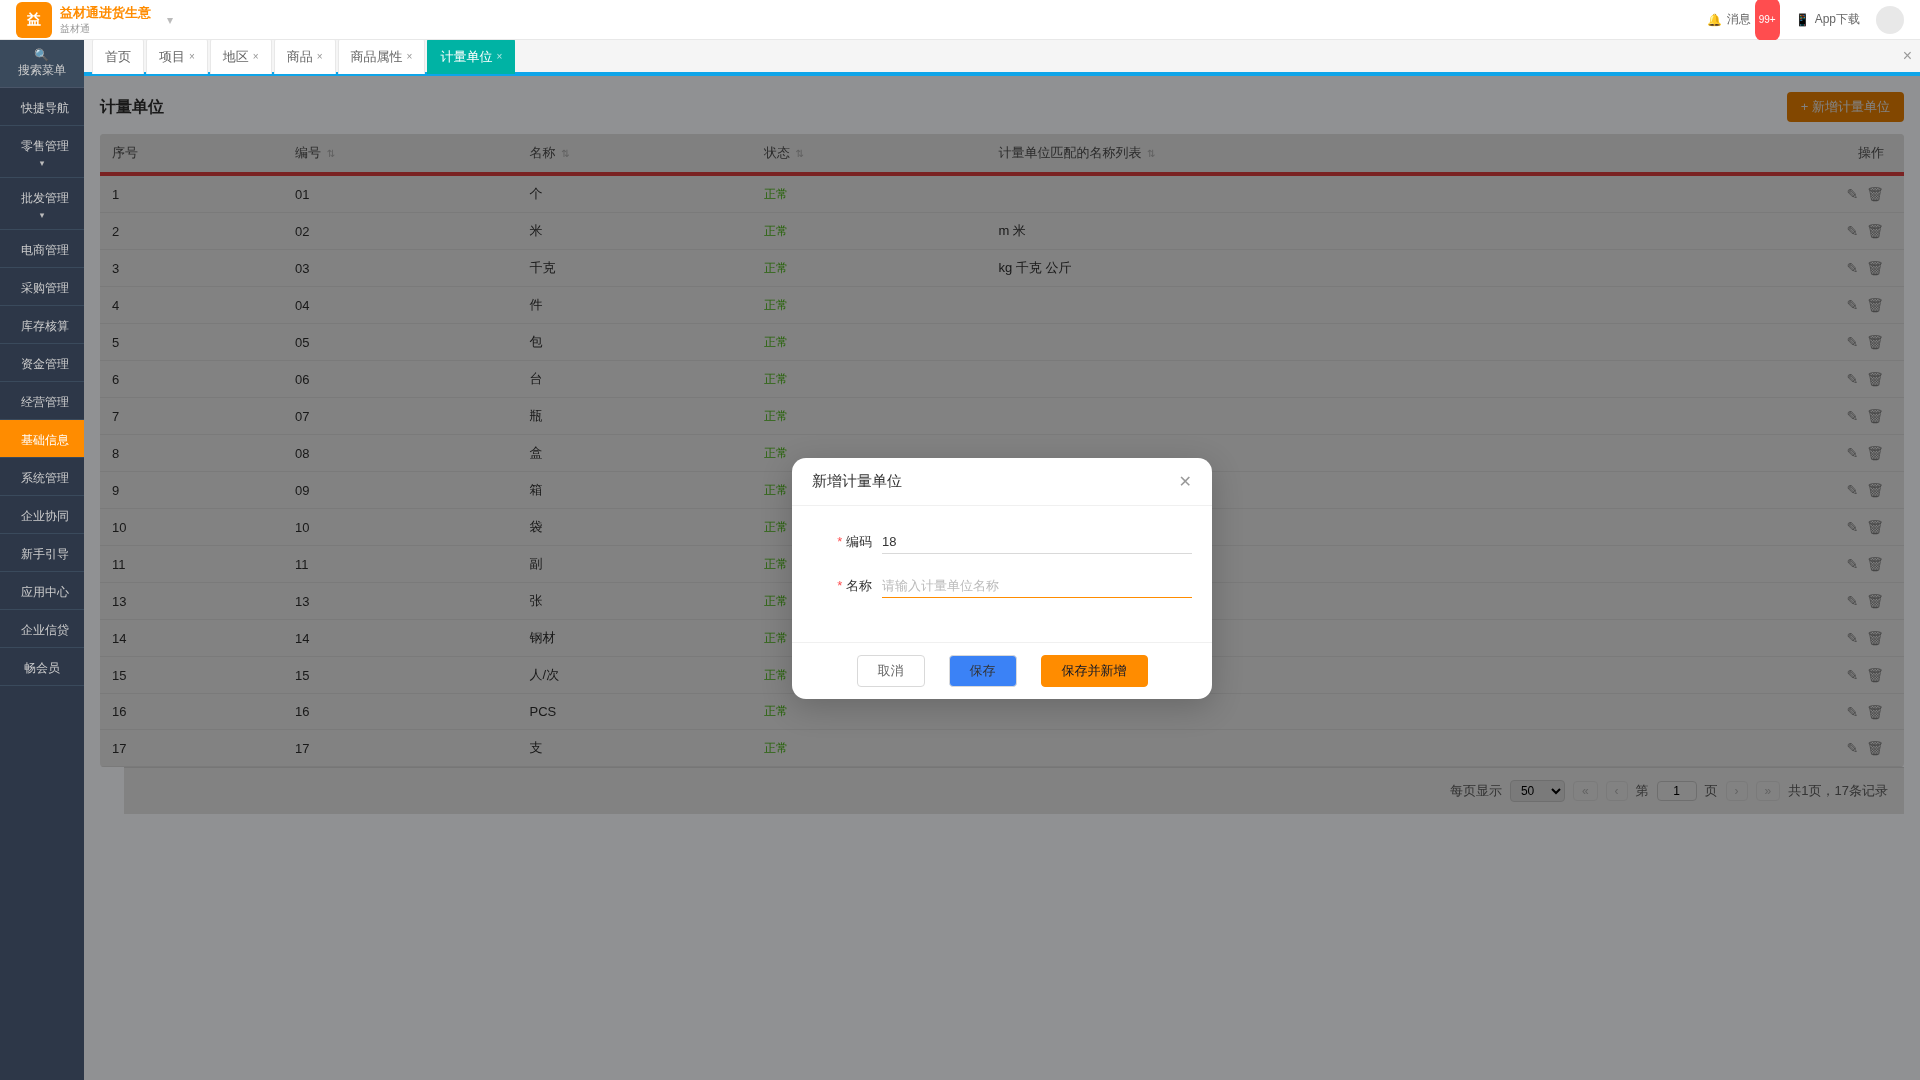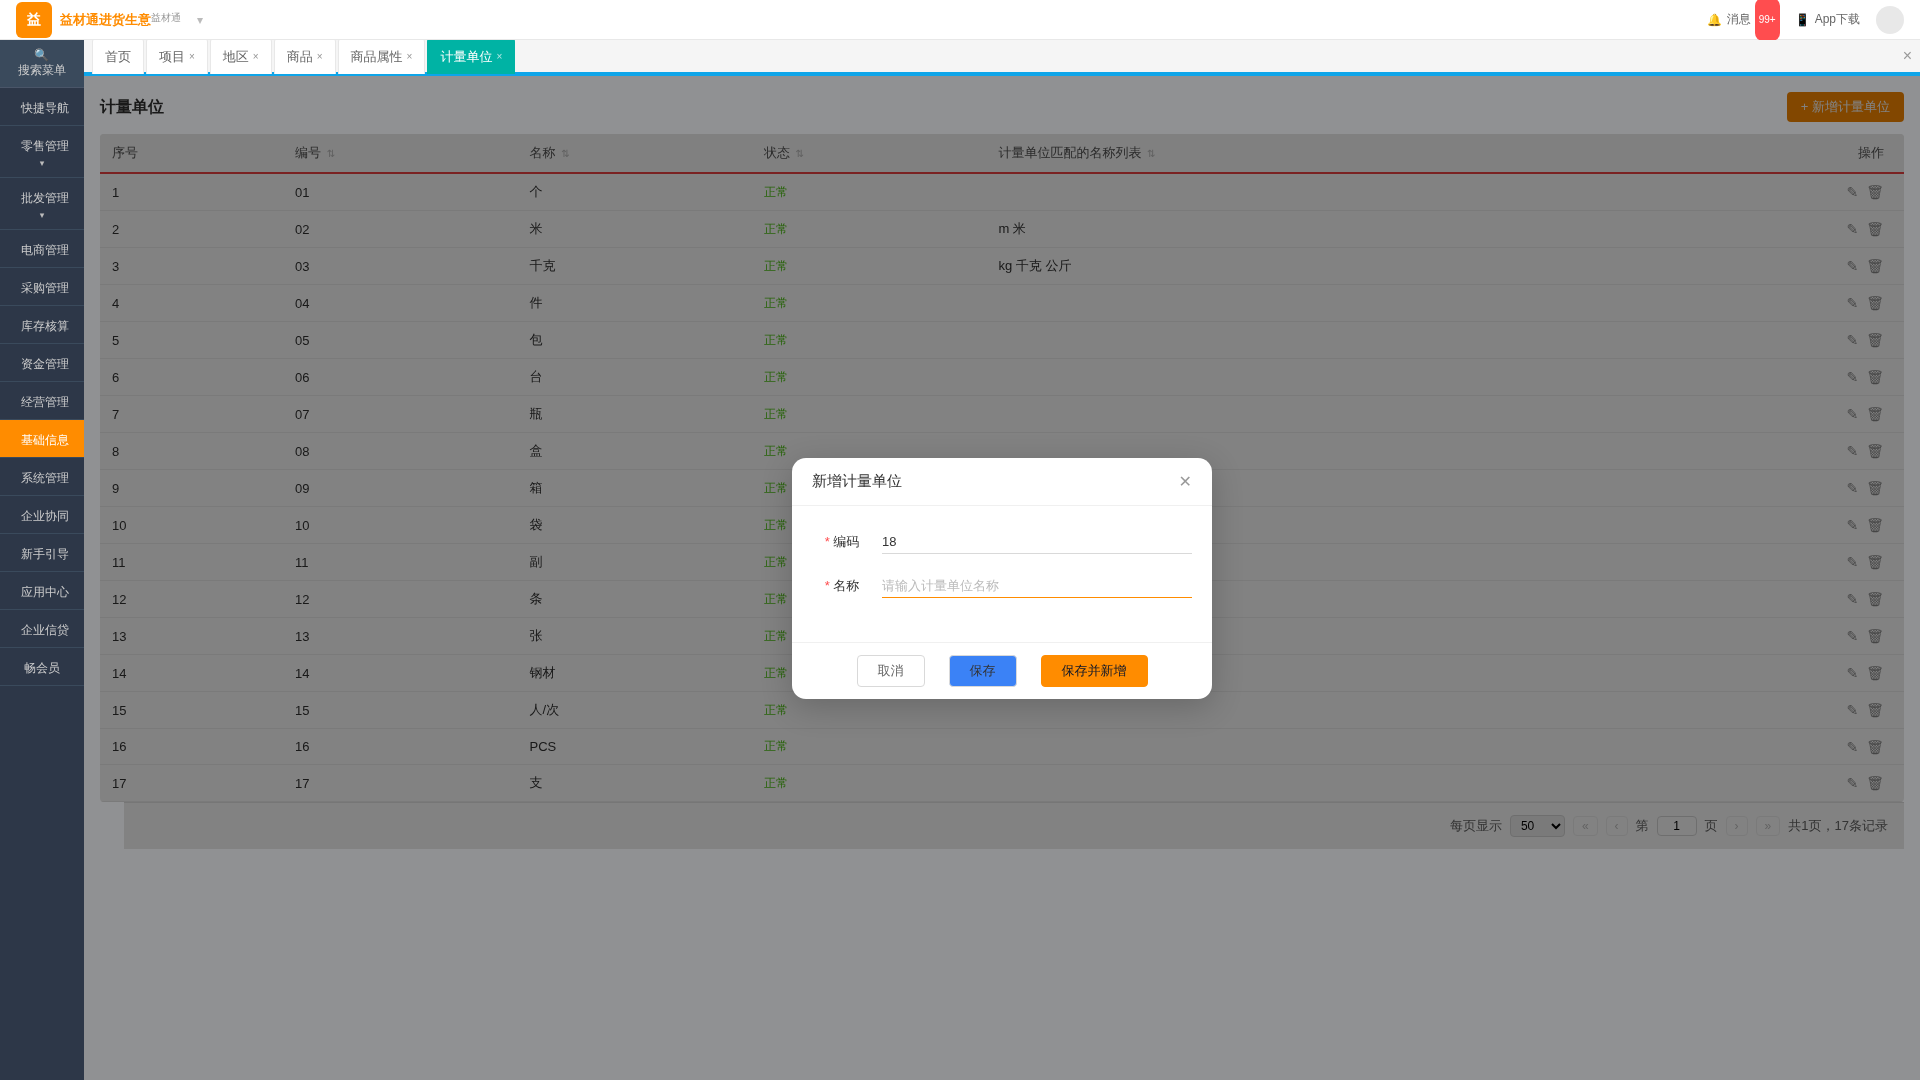--- a/index.html
+++ b/index.html
@@ -184,21 +184,21 @@
     
     .data-table {
       width: 100%;
       background: #fff;
       border-collapse: collapse;
       border-radius: 4px;
       overflow: hidden;
     }
     .data-table th {
       background: #fafafa;
-      border-bottom: 2px solid #ef4444;
+      border-bottom: 4px solid #ef4444;
       padding: 10px 12px;
       text-align: left;
       font-weight: 500;
       color: #555;
       font-size: 13px;
       white-space: nowrap;
     }
     .data-table td {
       padding: 9px 12px;
       border-bottom: 1px solid #f0f0f0;
@@ -295,21 +295,21 @@
     .modal-body {
       padding: 24px 20px;
     }
     .form-row {
       display: flex;
       align-items: center;
       margin-bottom: 20px;
     }
     .form-label {
       width: 60px;
-      text-align: center;
+      text-align: right;
       margin-right: 10px;
       font-size: 13px;
       color: #333;
       flex-shrink: 0;
     }
     .form-label.required::before {
       content: "* ";
       color: #ff4d4f;
     }
     .form-input {
@@ -364,21 +364,21 @@
     .dimmed { filter: brightness(0.85); }
   </style>
 </head>
 <body>
 
 <div class="top-header">
   <div class="logo-area">
     <div class="logo-icon">
       <span>益</span>
     </div>
-    <div style="display:flex;flex-direction:row;">
+    <div style="display:flex;flex-direction:column;">
       <span style="font-size:13px;font-weight:600;color:#ff8c00;">益材通进货生意</span>
       <span style="font-size:10px;color:#999;">益材通</span>
     </div>
     <span style="margin-left:8px;color:#bbb;font-size:12px;">▾</span>
   </div>
   <div class="header-right">
     <div class="header-btn">
       <span>🔔</span>
       <span>消息</span>
       <span class="header-badge">99+</span>
@@ -623,33 +623,20 @@
       <div class="action-icons" style="justify-content:flex-end;padding-right:8px;">
         <span class="action-icon">✎</span>
         <span class="action-icon">🗑</span>
       </div>
     </td>
   </tr>
               <tr>
     <td>11</td>
     <td>11</td>
     <td>副</td>
-    <td><span class="status-normal">正常</span></td>
-    <td></td>
-    <td>
-      <div class="action-icons" style="justify-content:flex-end;padding-right:8px;">
-        <span class="action-icon">✎</span>
-        <span class="action-icon">🗑</span>
-      </div>
-    </td>
-  </tr>
-              <tr>
-    <td>12</td>
-    <td>12</td>
-    <td>条</td>
     <td><span class="status-normal">正常</span></td>
     <td></td>
     <td>
       <div class="action-icons" style="justify-content:flex-end;padding-right:8px;">
         <span class="action-icon">✎</span>
         <span class="action-icon">🗑</span>
       </div>
     </td>
   </tr>
               <tr>

